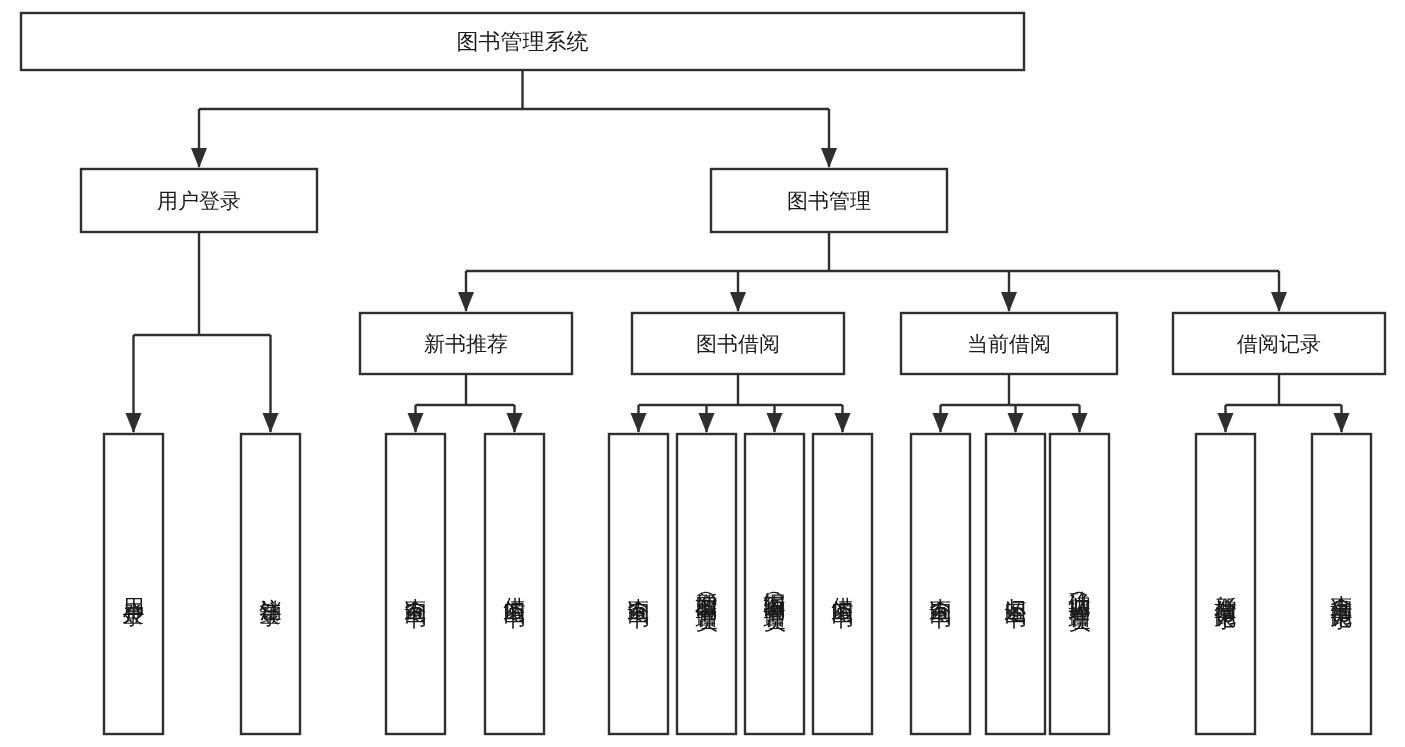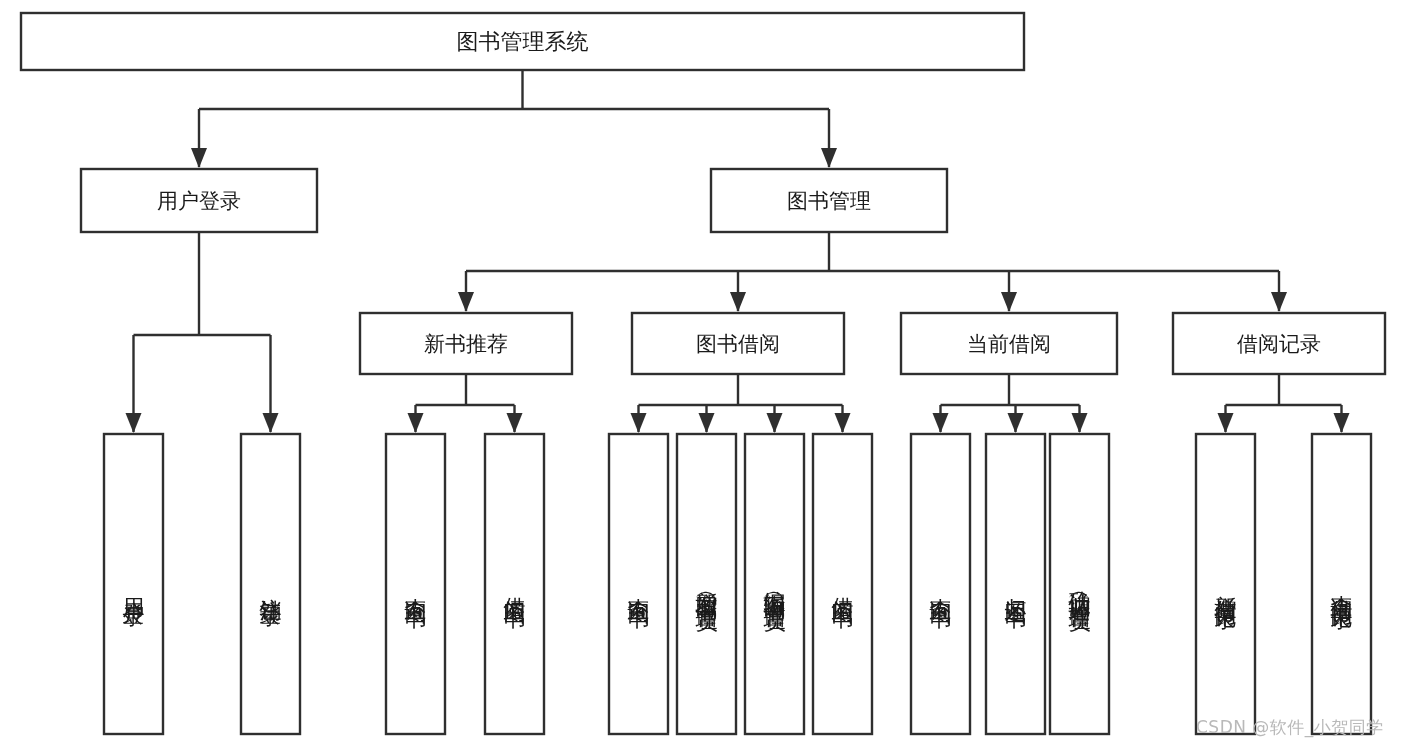--- a/index.html
+++ b/index.html
@@ -179,14 +179,13 @@
       <div class="leaf-label-v" style="left: 638.5px; top: 448px; height: 276px;">查询图书</div>
       <div class="leaf-label-v" style="left: 706.5px; top: 448px; height: 276px;">新增图书（管理员）</div>
       <div class="leaf-label-v" style="left: 774.5px; top: 448px; height: 276px;">编辑图书（管理员）</div>
       <div class="leaf-label-v" style="left: 842.5px; top: 448px; height: 276px;">借阅图书</div>
       <div class="leaf-label-v" style="left: 940.5px; top: 448px; height: 276px;">查询图书</div>
       <div class="leaf-label-v" style="left: 1015.5px; top: 448px; height: 276px;">归还图书</div>
       <div class="leaf-label-v" style="left: 1079.5px; top: 448px; height: 276px;">确认归还（管理员）</div>
       <div class="leaf-label-v" style="left: 1225.5px; top: 448px; height: 276px;">新增借阅记录</div>
       <div class="leaf-label-v" style="left: 1341.5px; top: 448px; height: 276px;">查询借阅记录</div>
     </div>
-  <div class="watermark" style="left: 1196px; top: 716px;">CSDN @软件_小贺同学</div>
 </div>
 
 </body></html>

